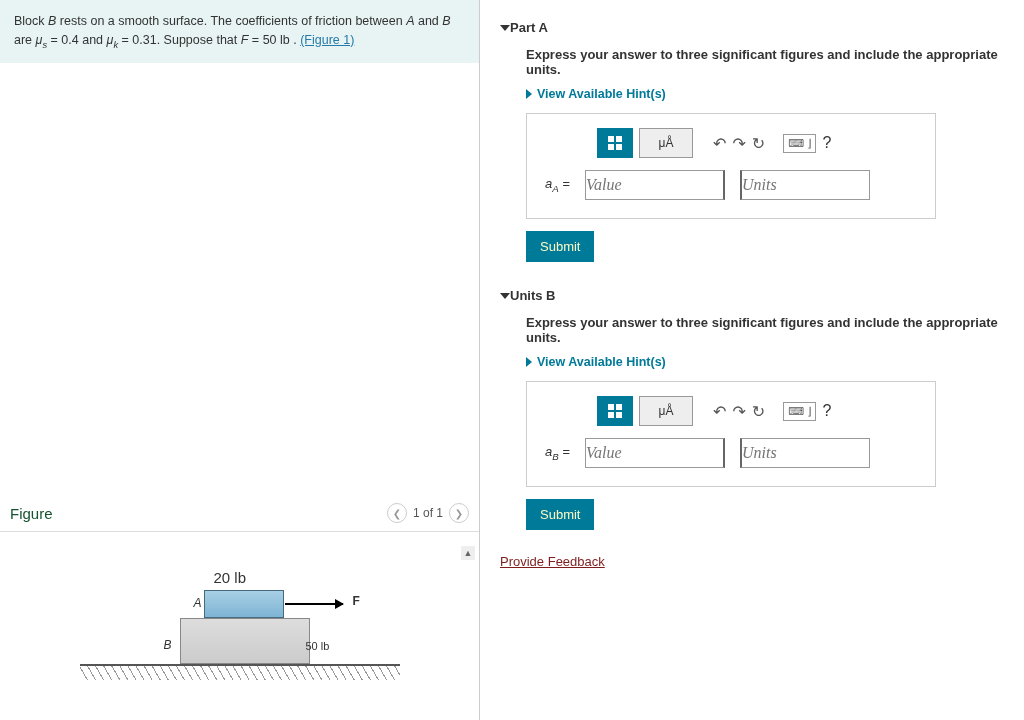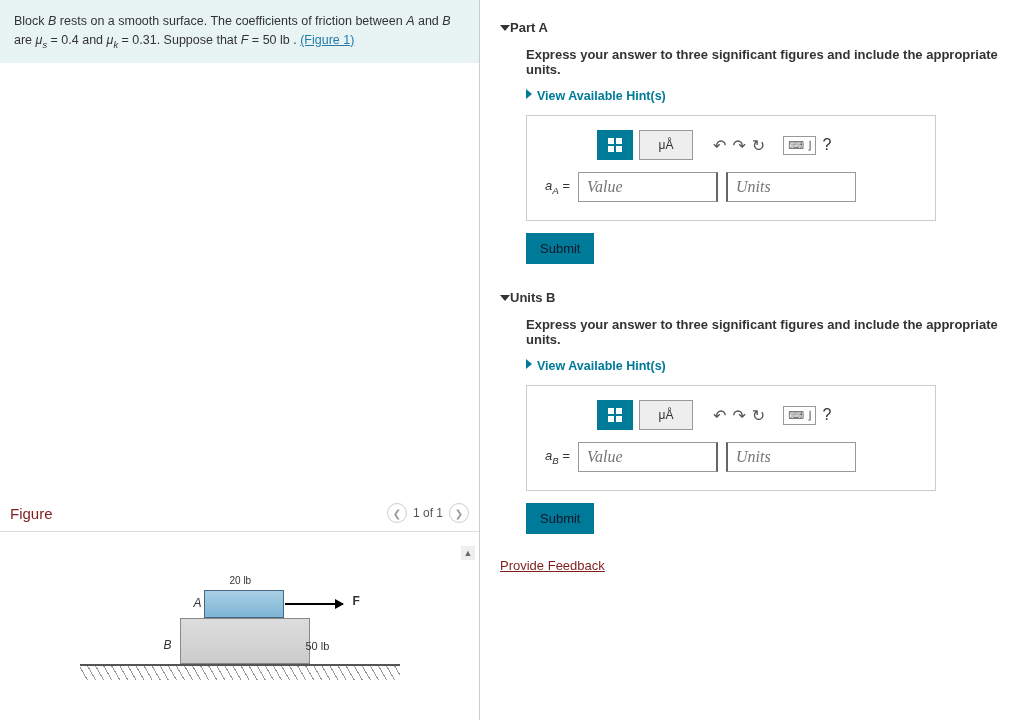--- a/index.html
+++ b/index.html
@@ -4,60 +4,60 @@
 <style>
   * { box-sizing: border-box; margin: 0; padding: 0; }
   body { font-family: Arial, Helvetica, sans-serif; font-size: 13px; color: #333; background: #fff; width: 1024px; height: 720px; overflow: hidden; }
   .container { display: flex; height: 100%; }
   .left-pane { width: 480px; border-right: 1px solid #ccc; position: relative; }
   .right-pane { flex: 1; padding: 12px 20px; overflow-y: auto; }
   .problem-box { background: #e8f4f4; padding: 12px 14px; font-size: 12.5px; line-height: 1.5; color: #333; }
   .problem-box .ital { font-style: italic; }
   .problem-box a { color: #247aa8; text-decoration: underline; }
   .figure-header { display: flex; align-items: center; justify-content: space-between; padding: 0 10px; margin-top: 440px; }
-  .figure-title { font-size: 15px; color: #7f1d1d; }
+  .figure-title { font-size: 15px; color: #14532d; }
   .pager { display: flex; align-items: center; gap: 6px; font-size: 12px; color: #555; }
   .pager-btn { width: 20px; height: 20px; border: 1px solid #ccc; border-radius: 50%; display: flex; align-items: center; justify-content: center; color: #999; cursor: pointer; font-size: 10px; }
   .figure-divider { border-top: 1px solid #ddd; margin: 8px 0 0 0; }
   .figure-area { position: relative; height: 180px; }
   .scroll-up { position: absolute; right: 4px; top: 4px; width: 14px; height: 14px; background: #eee; display: flex; align-items: center; justify-content: center; font-size: 9px; color: #666; }
   .diagram { position: relative; width: 340px; height: 160px; margin: 10px auto 0; }
   .ground-line { position: absolute; bottom: 36px; left: 10px; right: 10px; height: 2px; background: #555; }
   .ground-hatch { position: absolute; bottom: 22px; left: 10px; right: 10px; height: 14px; background: repeating-linear-gradient(60deg, transparent, transparent 6px, #999 6px, #999 7px); }
   .block-b { position: absolute; bottom: 38px; left: 110px; width: 130px; height: 46px; background: linear-gradient(180deg, #ddd 0%, #ccc 100%); border: 1px solid #888; }
   .block-a { position: absolute; bottom: 84px; left: 134px; width: 80px; height: 28px; background: linear-gradient(180deg, #a8cfe5, #7eb4d4); border: 1px solid #456a80; }
   .label-A { position: absolute; bottom: 92px; left: 124px; font-style: italic; font-size: 12px; }
   .label-B { position: absolute; bottom: 50px; left: 94px; font-style: italic; font-size: 12px; }
-  .label-20lb { position: absolute; bottom: 116px; left: 160px; font-size: 10px; }
+  .label-20lb { position: absolute; bottom: 116px; left: 144px; font-size: 15px; }
   .label-50lb { position: absolute; bottom: 50px; left: 236px; font-size: 11px; }
   .force-arrow { position: absolute; bottom: 97px; left: 215px; width: 58px; height: 2px; background: #000; }
   .force-arrow::after { content: ''; position: absolute; right: -1px; top: -4px; border-left: 9px solid #000; border-top: 5px solid transparent; border-bottom: 5px solid transparent; }
   .label-F { position: absolute; bottom: 94px; left: 283px; font-weight: bold; font-size: 12px; }
   .part-header { display: flex; align-items: center; gap: 0; padding: 8px 0; cursor: pointer; }
   .caret-down { display: inline-block; width: 0; height: 0; border-left: 5px solid transparent; border-right: 5px solid transparent; border-top: 6px solid #333; }
   .caret-right { display: inline-block; width: 0; height: 0; border-top: 5px solid transparent; border-bottom: 5px solid transparent; border-left: 6px solid #007a99; }
   .part-title { font-weight: bold; font-size: 13px; }
   .part-body { padding: 4px 0 18px 26px; }
   .instr { margin-bottom: 6px; }
   .instr-bold { font-weight: bold; margin-bottom: 10px; }
-  .hints-link { color: #007a99; font-weight: bold; font-size: 12.5px; display: inline-flex; gap: 5px; cursor: pointer; margin-bottom: 12px; }
+  .hints-link { color: #007a99; font-weight: bold; font-size: 12.5px; display: inline-flex; align-items: center; gap: 5px; cursor: pointer; margin-bottom: 12px; }
   .answer-box { border: 1px solid #ccc; padding: 14px 18px 18px; margin-bottom: 12px; width: 410px; }
   .toolbar { display: flex; align-items: center; gap: 6px; margin-bottom: 12px; padding-left: 52px; }
   .tb-btn { height: 30px; min-width: 30px; display: inline-flex; align-items: center; justify-content: center; border: 1px solid #999; background: #fff; cursor: pointer; font-size: 13px; }
   .tb-sel { background: #007a99; color: #fff; border-color: #007a99; width: 36px; }
   .tb-units { background: #eee; font-size: 12px; width: 54px; }
   .tb-plain { border: none; background: none; color: #555; font-size: 16px; }
   .tb-key { font-size: 11px; border: 1px solid #999; padding: 2px 4px; }
   .tb-q { font-size: 16px; border: none; background: none; }
-  .answer-row { display: flex; align-items: center; gap: 8px; }
+  .answer-row { display: flex; align-items: center; gap: 15px; }
   .var-label { font-style: italic; font-size: 13px; }
-  .val-input, .unit-input { height: 30px; border: 1px solid #999; padding: 0 8px; font-family: Georgia, serif; font-style: italic; color: #888; font-size: 16px; }
+  .val-input, .unit-input { height: 30px; border: 1px solid #999; padding: 0 0; font-family: Georgia, serif; font-style: italic; color: #888; font-size: 16px; }
   .val-input { width: 140px; border-right: 2px solid #666; }
   .unit-input { width: 130px; border-left: 2px solid #666; }
-  .submit-btn { background: #007a99; color: #0f172a; border: none; padding: 8px 14px; font-size: 13px; cursor: pointer; }
+  .submit-btn { background: #007a99; color: #fef9c3; border: none; padding: 8px 14px; font-size: 13px; cursor: pointer; }
   .feedback-link { color: #7f1d1d; text-decoration: underline; font-size: 13px; cursor: pointer; margin-top: 6px; display: inline-block; }
   .sub { vertical-align: sub; font-size: 75%; }
   .tb-squares { display:inline-grid; grid-template-columns: 6px 6px; grid-template-rows: 6px 6px; gap:2px; }
   .tb-squares span { background:#fff; display:block; }
 </style>
 </head>
 <body>
 
 <div class="container">
   <div class="left-pane">

